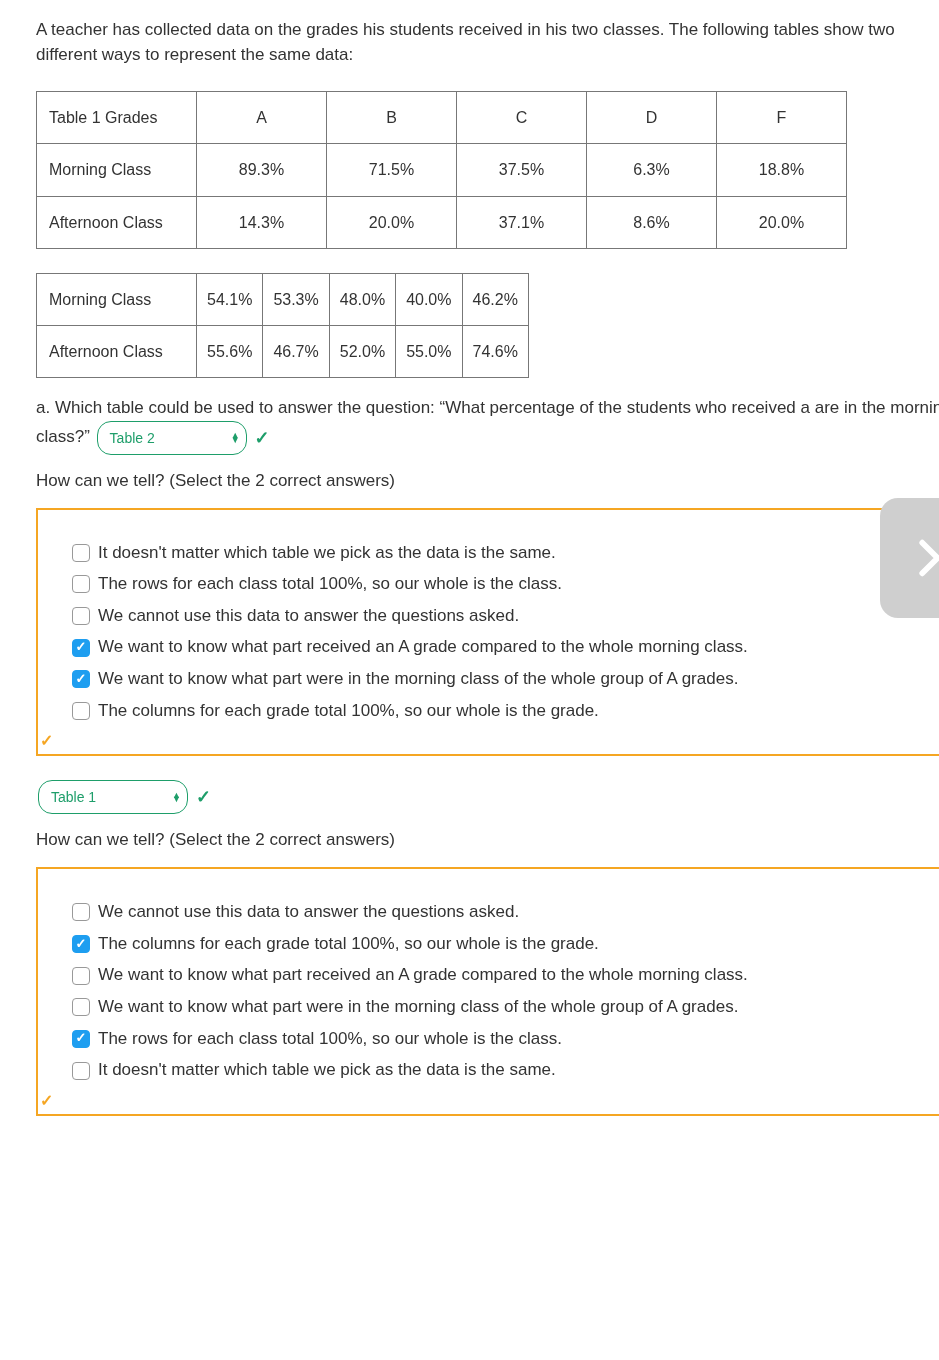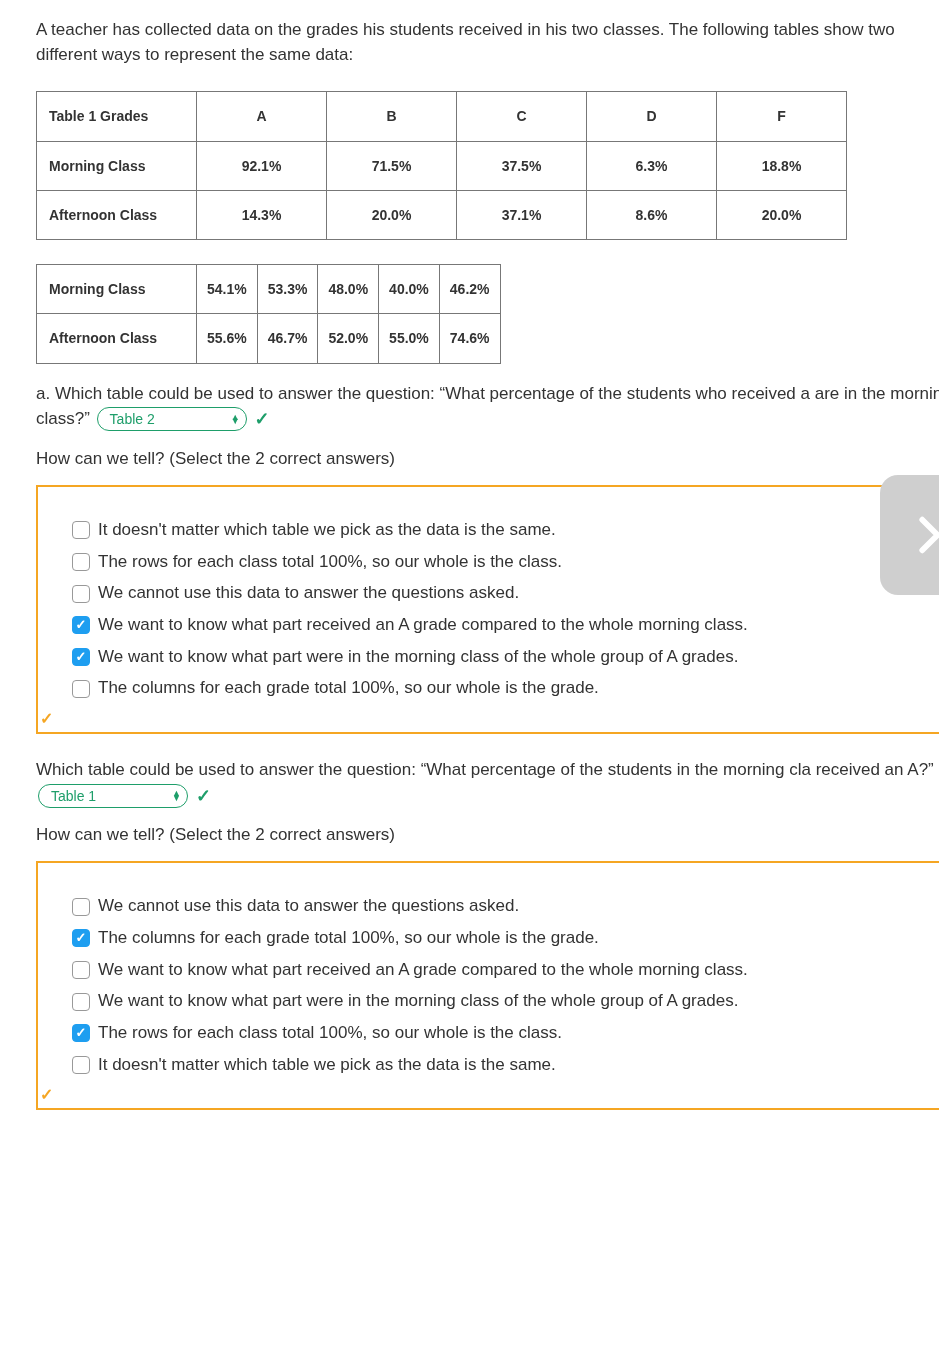--- a/index.html
+++ b/index.html
@@ -15,22 +15,22 @@
     }
     .intro { margin-bottom: 22px; max-width: 920px; }
     table.data {
       border-collapse: collapse;
       margin: 24px 0 18px 0;
     }
     table.data th, table.data td {
       border: 1px solid #777;
       padding: 14px 10px;
       text-align: center;
-      font-weight: 700;
-      font-size: 14px;
+      font-weight: 400;
+      font-size: 16px;
       background: #fff;
     }
     table.data th:first-child, table.data td:first-child {
       text-align: left;
       width: 160px;
       padding-left: 12px;
     }
     table.data .gcol { width: 130px; }
 
     .qtext { margin: 14px 0 6px 0; max-width: 930px; }
@@ -42,21 +42,21 @@
       vertical-align: middle;
     }
     .faux-select {
       display: inline-flex;
       align-items: center;
       border: 1.5px solid #1e9e6a;
       border-radius: 14px;
       padding: 1px 6px 1px 12px;
       color: #1e9e6a;
       font-size: 14px;
-      height: 24px;
+      height: 34px;
       min-width: 150px;
       justify-content: space-between;
       background: #fff;
     }
     .stepper {
       display: inline-flex;
       flex-direction: column;
       line-height: 0.5;
       font-size: 9px;
       color: #1e9e6a;
@@ -129,21 +129,21 @@
       <tr>
     <th>Table 1 Grades</th>
     <th class="gcol">A</th>
     <th class="gcol">B</th>
     <th class="gcol">C</th>
     <th class="gcol">D</th>
     <th class="gcol">F</th>
   </tr>
   <tr>
     <td>Morning Class</td>
-    <td>92.1%</td>
+    <td>89.3%</td>
     <td>71.5%</td>
     <td>37.5%</td>
     <td>6.3%</td>
     <td>18.8%</td>
   </tr>
   <tr>
     <td>Afternoon Class</td>
     <td>14.3%</td>
     <td>20.0%</td>
     <td>37.1%</td>
@@ -217,21 +217,20 @@
       <span>We want to know what part were in the morning class of the whole group of A grades.</span>
     </div>
     <div class="row">
       <span class="chk"></span>
       <span>The columns for each grade total 100%, so our whole is the grade.</span>
     </div>
     <span class="box-tick">✓</span>
 </div>
 
 <p class="qtext">
-  <span>Which table could be used to answer the question: “What percentage of the students in the morning cla received an A?”</span>
   <span class="select-wrap">
     <span class="faux-select">
       <span>Table 1</span>
       <span class="stepper">
         <span>▲</span>
           <span>▼</span>
       </span>
     </span>
     <span class="check-green">✓</span>
   </span>

